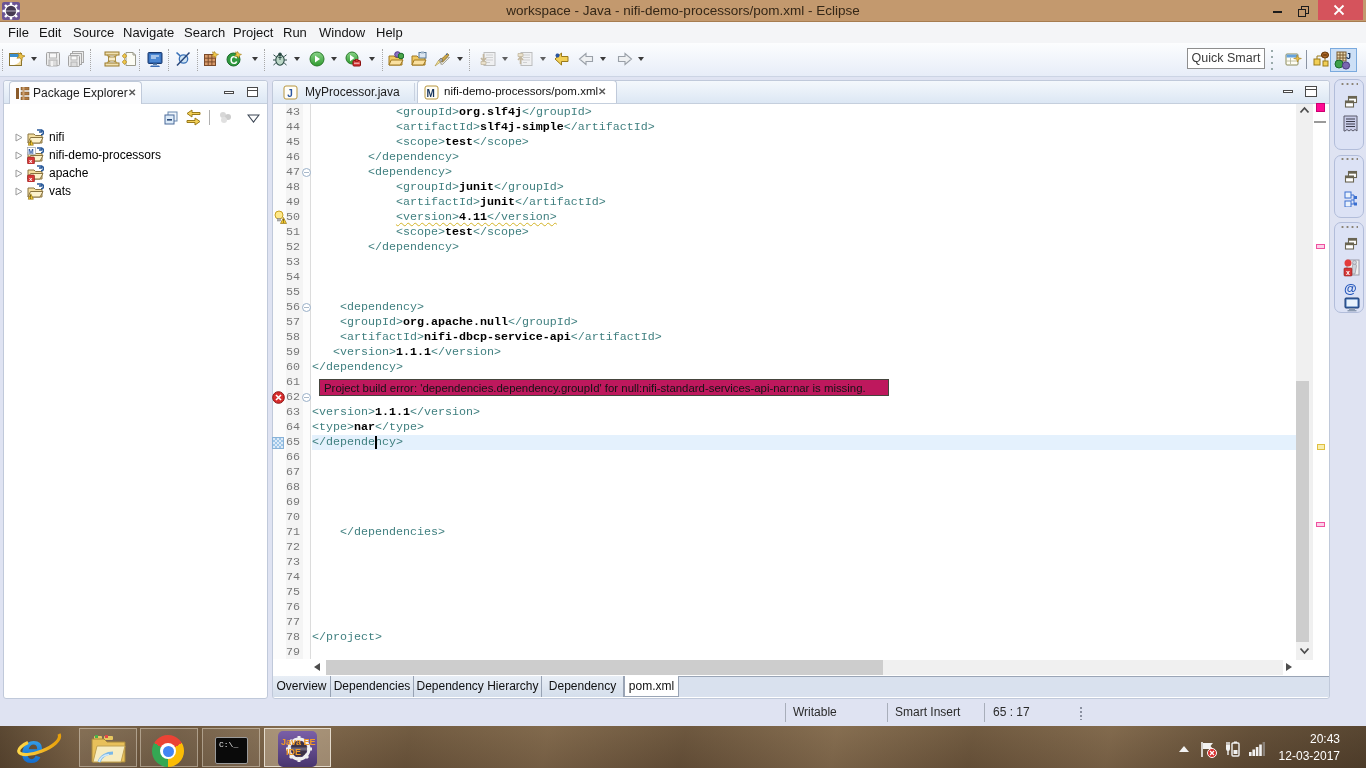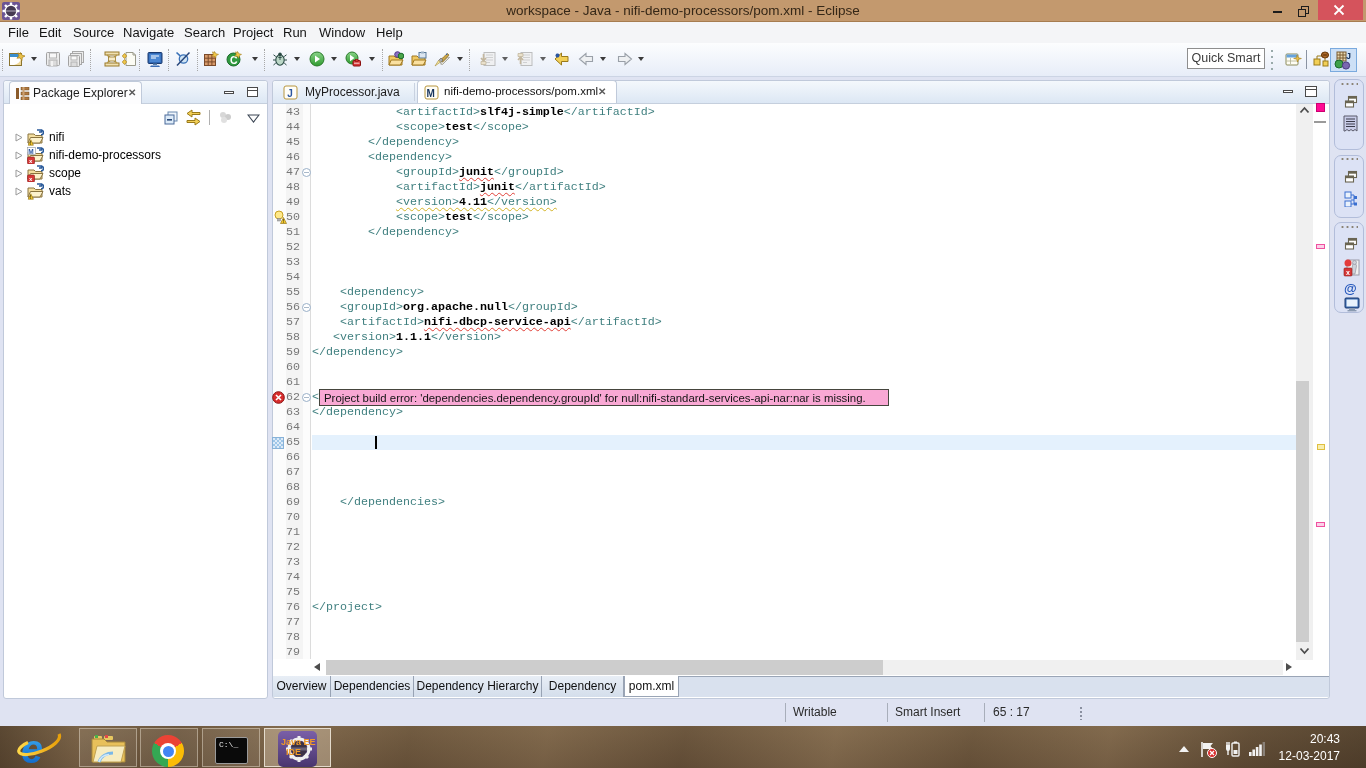--- a/index.html
+++ b/index.html
@@ -27,21 +27,21 @@
 .vtab{position:absolute;background:#fdfdfe;border:1px solid #c0cada;border-bottom:none;border-radius:4px 4px 0 0;height:23px}
 .ttext{font-size:12.5px;color:#1c1c1c;position:absolute;top:4px}
 
 .trow{position:absolute;left:0;height:18px;font-size:12px;color:#000}
 
 #lnums{left:284px;top:105px;width:18px;text-align:center;font-size:11.67px;line-height:15px;color:#777;white-space:pre}
 #code{left:312px;top:105px;font-size:11.67px;line-height:15px;color:#000}
 #code div{height:15px;white-space:pre}
 .t{color:#3f7f7f}
 .v{font-weight:bold}
-.wr{text-decoration:underline;text-decoration-style:wavy;text-decoration-color:#e04038;text-decoration-thickness:1px;text-underline-offset:2px}
+.wr{text-decoration-style:wavy;text-decoration-color:#e04038;text-decoration-thickness:1px;text-underline-offset:2px}
 .wy{text-decoration:underline;text-decoration-style:wavy;text-decoration-color:#d3b326;text-decoration-thickness:1px;text-underline-offset:2px}
 .fold{position:absolute;width:9px;height:9px;border:1px solid #9ab0c8;border-radius:50%;background:#fff;color:#7a94ad;font-size:9px;line-height:7px;text-align:center}
 
 .sbtrack{background:#f0f0f0}
 .sbthumb{background:#cdcdcd}
 .arr{width:0;height:0;position:absolute}
 
 .btab{position:absolute;top:676px;height:21px;border-right:1px solid #98a3b4;font-size:12px;color:#101010;text-align:center;background:linear-gradient(#e8eef6,#d4deeb)}
 
 .mgrp{background:#dce2f5;border:1px solid #b2bdda;border-radius:7px}
@@ -327,21 +327,21 @@
     </svg>
 <span class="trow" style="left:49px;top:148px">nifi-demo-processors</span>
 <svg class="a" style="left:27px;top:165px" width="17" height="17" viewBox="0 0 17 17">
       <path d="M1 14V5h6l1.5 1.5H15V14z" fill="#f5dfa0" stroke="#8a7440"></path>
       <path d="M1 14l2.5-5.5H16L13 14z" fill="#fdf2cc" stroke="#8a7440"></path>
       <path d="M14.5 1.5c1.5 0 2 .8 2 2 0 1.5-1 2.3-2.5 2.3" fill="none" stroke="#2a5a9a" stroke-width="1.6"></path>
       <path d="M10 1h4.5v2H12" fill="none" stroke="#2a5a9a" stroke-width="1.6"></path>
       <rect x="0.5" y="10" width="7" height="7" rx="1" fill="#d63838" stroke="#8a1a1a" stroke-width=".6"></rect>
       <text x="2" y="15.8" font-size="6" font-weight="bold" fill="#fff">x</text>
     </svg>
-<span class="trow" style="left:49px;top:166px">scope</span>
+<span class="trow" style="left:49px;top:166px">apache</span>
 <svg class="a" style="left:27px;top:183px" width="17" height="17" viewBox="0 0 17 17">
       <path d="M1 14V5h6l1.5 1.5H15V14z" fill="#f5dfa0" stroke="#8a7440"></path>
       <path d="M1 14l2.5-5.5H16L13 14z" fill="#fdf2cc" stroke="#8a7440"></path>
       <path d="M14.5 1.5c1.5 0 2 .8 2 2 0 1.5-1 2.3-2.5 2.3" fill="none" stroke="#2a5a9a" stroke-width="1.6"></path>
       <path d="M10 1h4.5v2H12" fill="none" stroke="#2a5a9a" stroke-width="1.6"></path>
       <path d="M1.2 16.2l2.6-5.4 2.6 5.4z" fill="#f2c830" stroke="#9a7a1a" stroke-width=".7"></path>
       <text x="2.6" y="15.8" font-size="5.5" font-weight="bold" fill="#5a4a10">!</text>
     </svg>
 <span class="trow" style="left:49px;top:184px">vats</span>
 </div>
@@ -404,40 +404,42 @@
 71
 72
 73
 74
 75
 76
 77
 78
 79</div>
 <div class="a mono" id="code">
+<div>            <span class="t">&lt;groupId&gt;</span><span class="v">org.slf4j</span><span class="t">&lt;/groupId&gt;</span></div>
 <div>            <span class="t">&lt;artifactId&gt;</span><span class="v">slf4j-simple</span><span class="t">&lt;/artifactId&gt;</span></div>
 <div>            <span class="t">&lt;scope&gt;</span><span class="v">test</span><span class="t">&lt;/scope&gt;</span></div>
 <div>        <span class="t">&lt;/dependency&gt;</span></div>
 <div>        <span class="t">&lt;dependency&gt;</span></div>
 <div>            <span class="t">&lt;groupId&gt;</span><span class="v wr">junit</span><span class="t">&lt;/groupId&gt;</span></div>
 <div>            <span class="t">&lt;artifactId&gt;</span><span class="v wr">junit</span><span class="t">&lt;/artifactId&gt;</span></div>
 <div>            <span class="wy"><span class="t">&lt;version&gt;</span><span class="v">4.11</span><span class="t">&lt;/version&gt;</span></span></div>
 <div>            <span class="t">&lt;scope&gt;</span><span class="v">test</span><span class="t">&lt;/scope&gt;</span></div>
 <div>        <span class="t">&lt;/dependency&gt;</span></div>
 <div></div>
 <div></div>
 <div></div>
 <div>    <span class="t">&lt;dependency&gt;</span></div>
 <div>    <span class="t">&lt;groupId&gt;</span><span class="v">org.apache.null</span><span class="t">&lt;/groupId&gt;</span></div>
 <div>    <span class="t">&lt;artifactId&gt;</span><span class="v wr">nifi-dbcp-service-api</span><span class="t">&lt;/artifactId&gt;</span></div>
 <div>   <span class="t">&lt;version&gt;</span><span class="v">1.1.1</span><span class="t">&lt;/version&gt;</span></div>
 <div><span class="t">&lt;/dependency&gt;</span></div>
 <div></div>
 <div></div>
 <div><span class="t">&lt;version&gt;</span><span class="v">1.1.1</span><span class="t">&lt;/version&gt;</span></div>
+<div><span class="t">&lt;type&gt;</span><span class="v wr">nar</span><span class="t">&lt;/type&gt;</span></div>
 <div><span class="t">&lt;/dependency&gt;</span></div>
 <div></div>
 <div></div>
 <div></div>
 <div></div>
 <div></div>
 <div>    <span class="t">&lt;/dependencies&gt;</span></div>
 <div></div>
 <div></div>
 <div></div>
@@ -458,21 +460,21 @@
     <text x="9.7" y="13" font-size="5.5" font-weight="bold" fill="#5a4a10">!</text>
   </svg>
 <svg class="a" style="left:272px;top:391px" width="13" height="13" viewBox="0 0 13 13">
     <circle cx="6.5" cy="6.5" r="5.8" fill="#d82c2c" stroke="#8a1010"></circle>
     <path d="M4 4l5 5M9 4l-5 5" stroke="#fff" stroke-width="1.6"></path>
   </svg>
 <div class="a" style="left:272px;top:437px;width:12px;height:12px;background:repeating-conic-gradient(#9ec6e8 0 25%,#dceaf8 0 50%) 0 0/4px 4px;border:1px solid #88b2d8"></div>
 
 <div class="a" style="left:375px;top:436px;width:1.5px;height:13px;background:#000"></div>
 
-<div class="a" style="left:319px;top:389px;width:570px;height:17px;background:#f9a8d4;border:1px solid #45453d;font-size:11.4px;line-height:16px;color:#141414;padding-left:4px;white-space:nowrap">Project build error: 'dependencies.dependency.groupId' for null:nifi-standard-services-api-nar:nar is missing.</div>
+<div class="a" style="left:319px;top:379px;width:570px;height:17px;background:#be185d;border:1px solid #45453d;font-size:11.4px;line-height:16px;color:#141414;padding-left:4px;white-space:nowrap">Project build error: 'dependencies.dependency.groupId' for null:nifi-standard-services-api-nar:nar is missing.</div>
 
 <div class="a sbtrack" style="left:1296px;top:104px;width:17px;height:556px"></div>
 <svg class="a" style="left:1299px;top:106px" width="11" height="8">
     <path d="M1.5 6.5L5.5 2l4 4.5" fill="none" stroke="#4d4d4d" stroke-width="1.8"></path>
   </svg>
 <div class="a sbthumb" style="left:1296px;top:381px;width:13px;height:261px"></div>
 <svg class="a" style="left:1299px;top:647px" width="11" height="8">
     <path d="M1.5 1.5l4 4.5 4-4.5" fill="none" stroke="#4d4d4d" stroke-width="1.8"></path>
   </svg>
 

